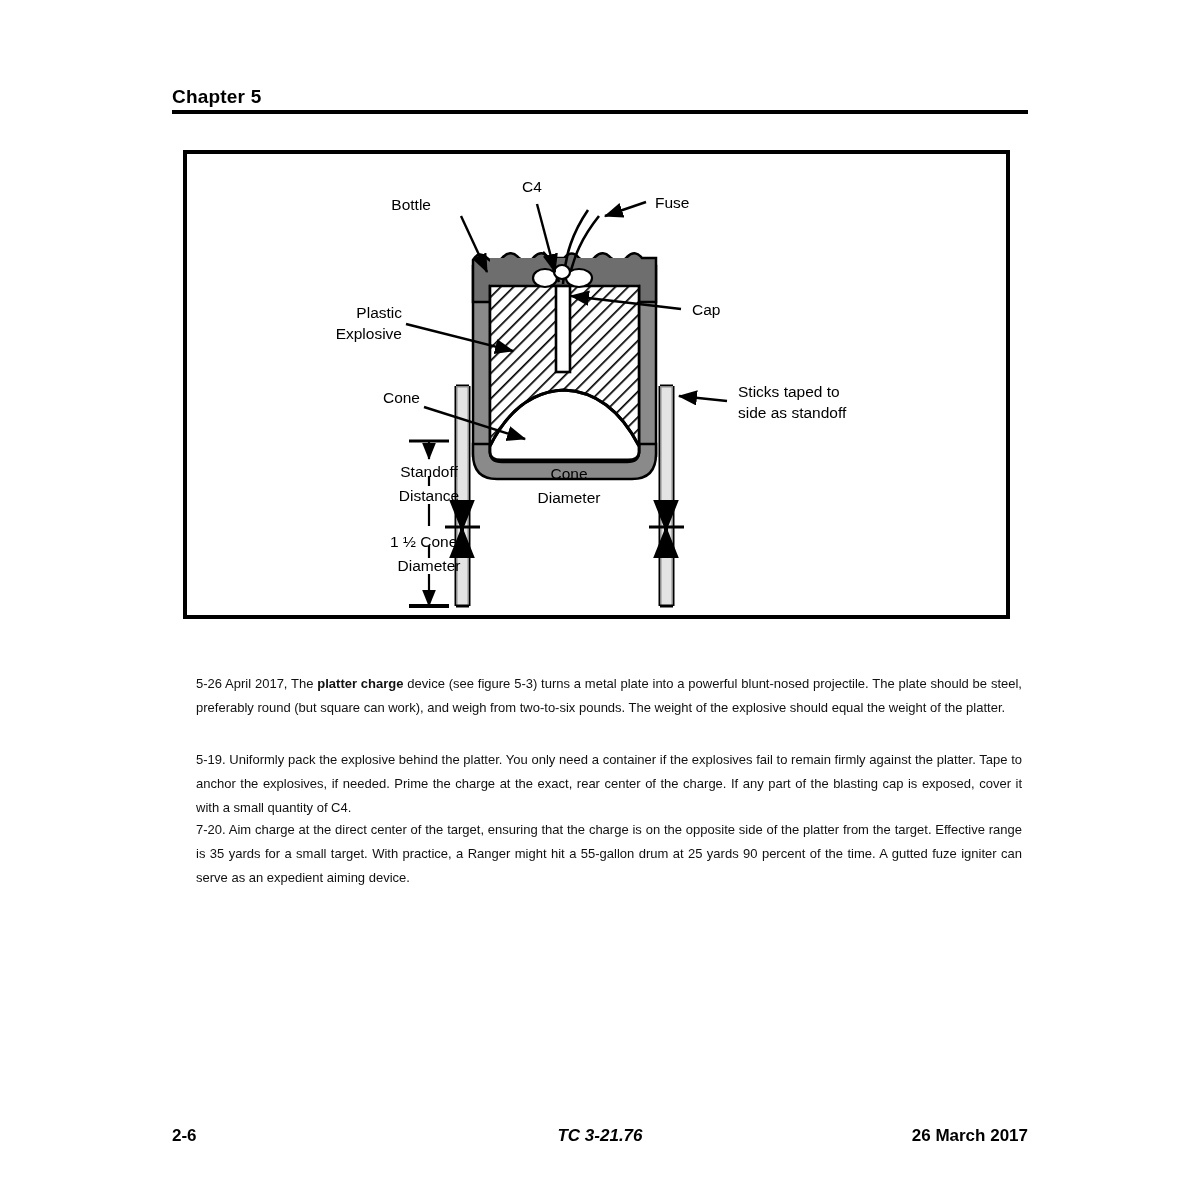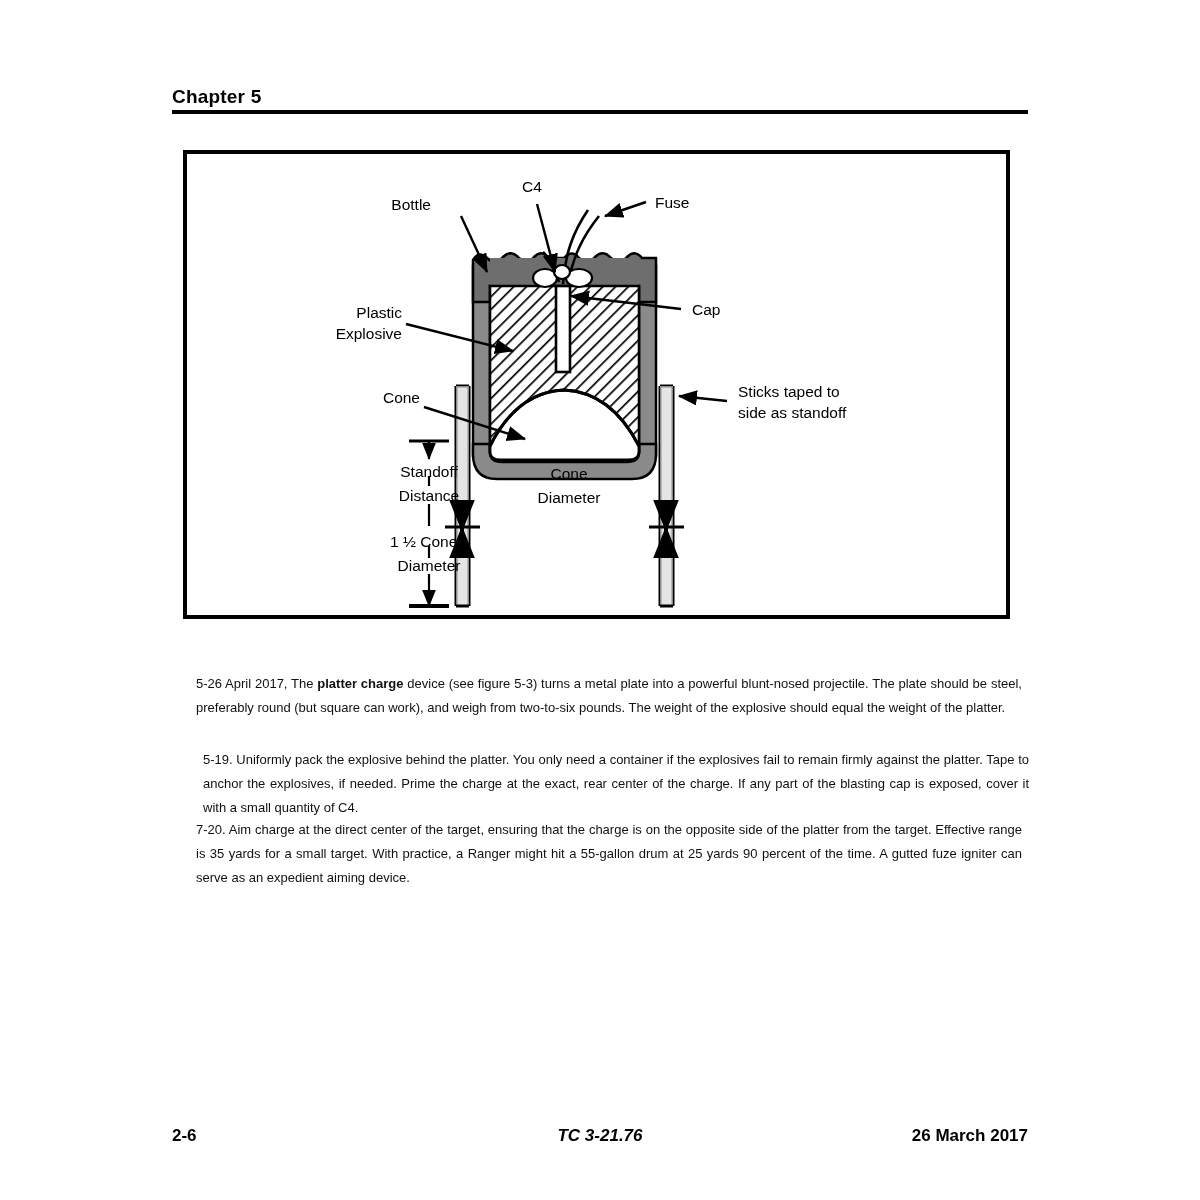--- a/index.html
+++ b/index.html
@@ -72,21 +72,21 @@
   .body-para {
     position: absolute;
     left: 196px;
     width: 826px;
     font-size: 13px;
     line-height: 24px;
     text-align: justify;
     color: #111;
   }
   #para-5-26 { top: 659px; }
-  #para-5-19 { top: 735px; margin-left: 7px; }
+  #para-5-19 { top: 735px; }
   #para-5-20 { top: 805px; }
   .body-para b { font-weight: bold; }
 
   
   #page-footer {
     position: absolute;
     left: 172px;
     top: 1126px;
     width: 856px;
     height: 24px;

